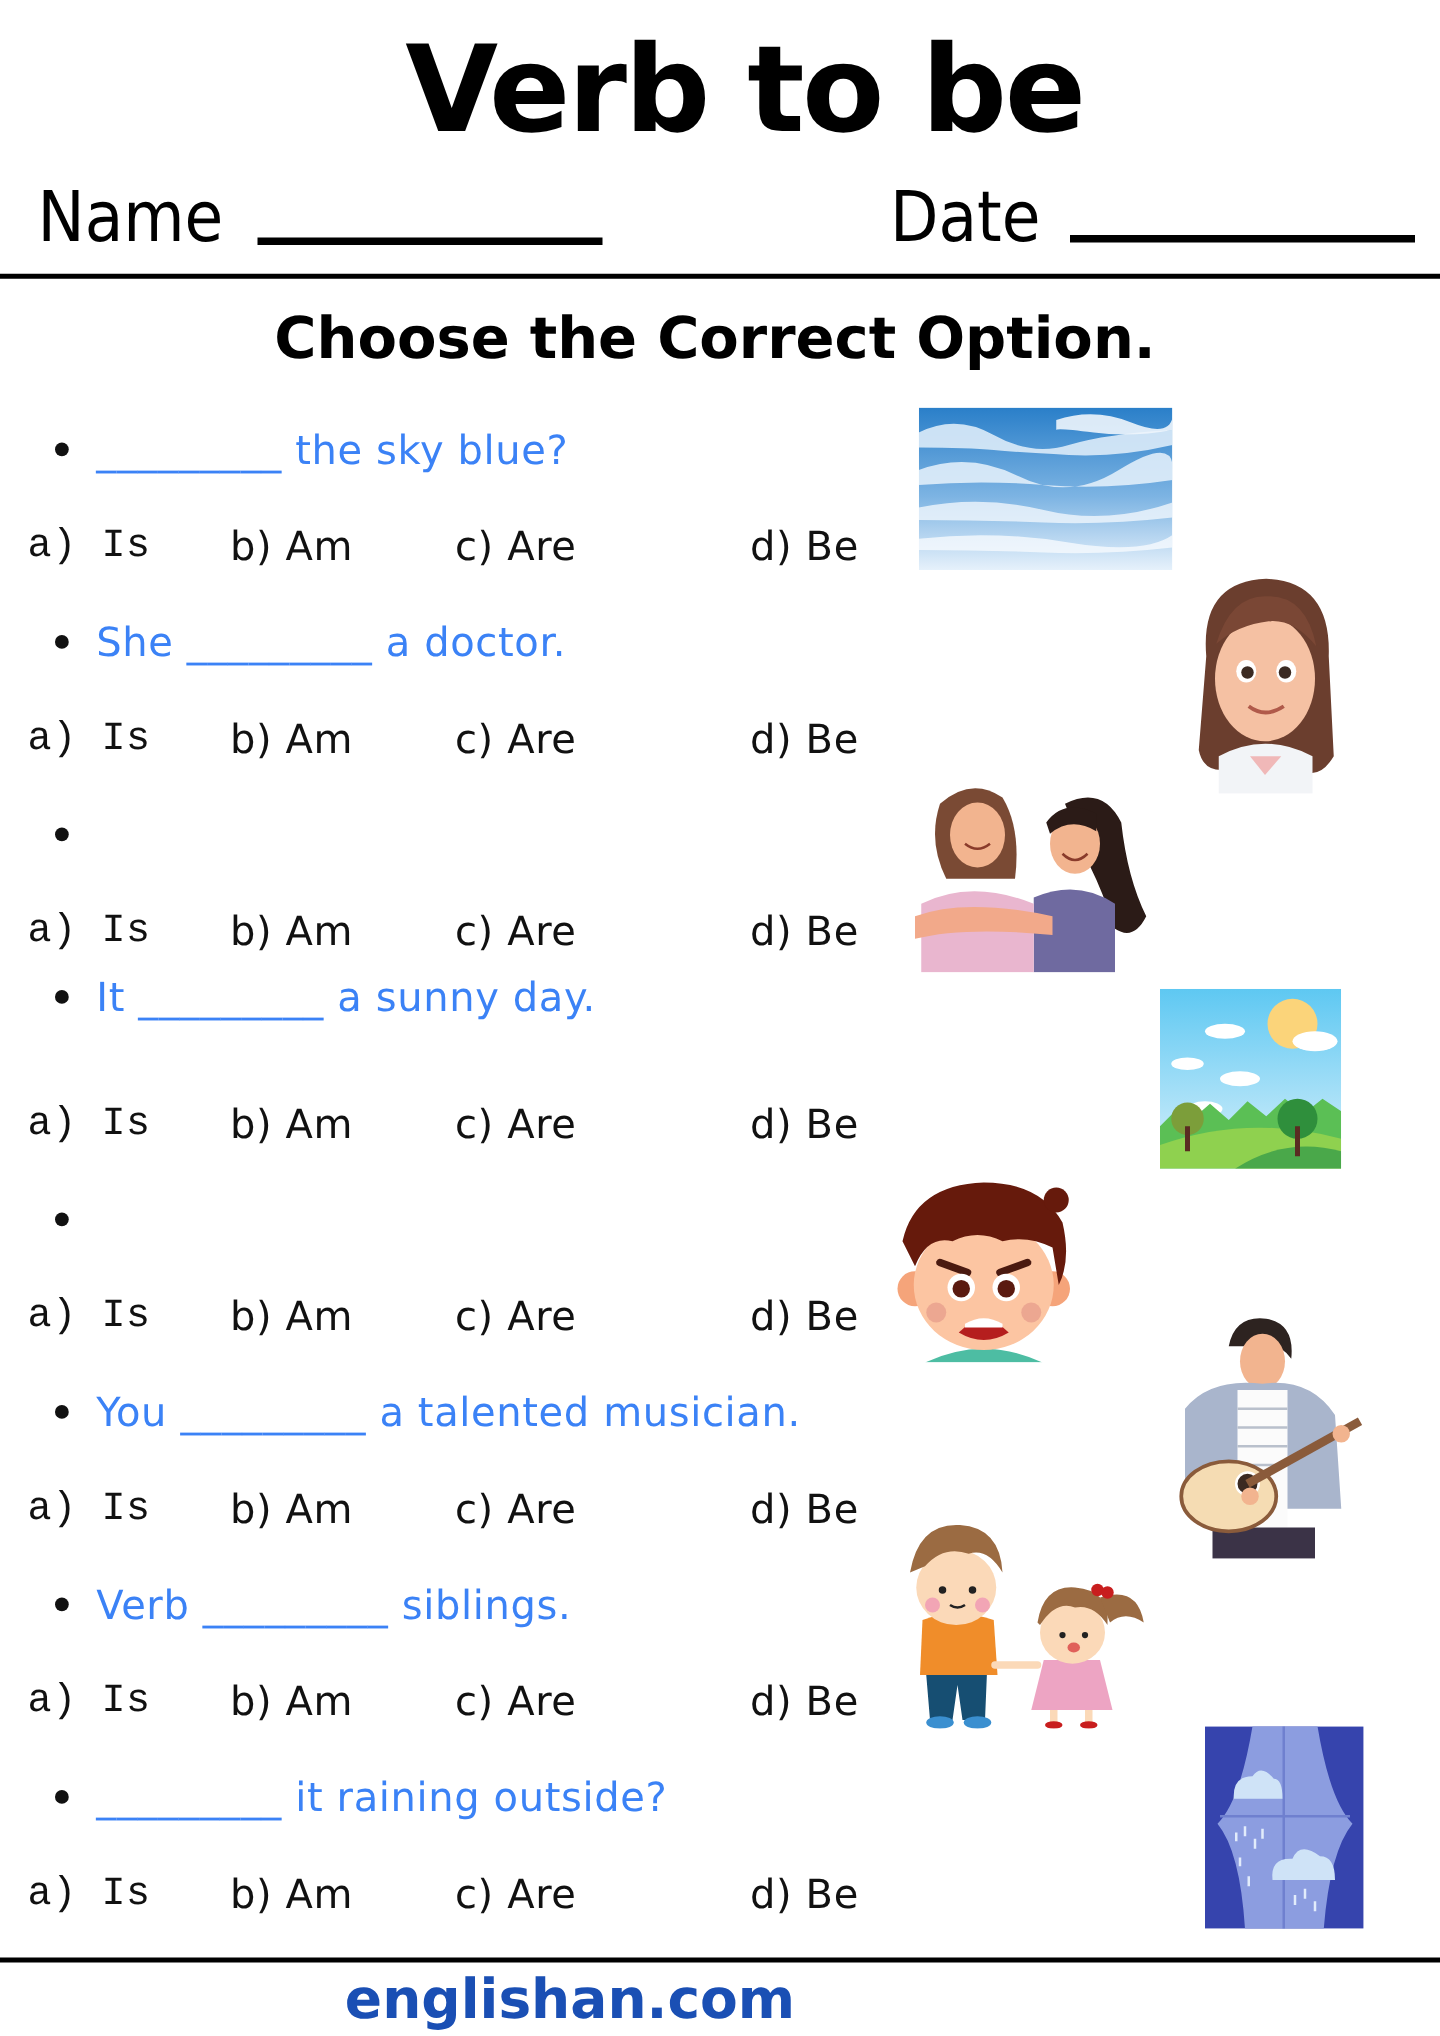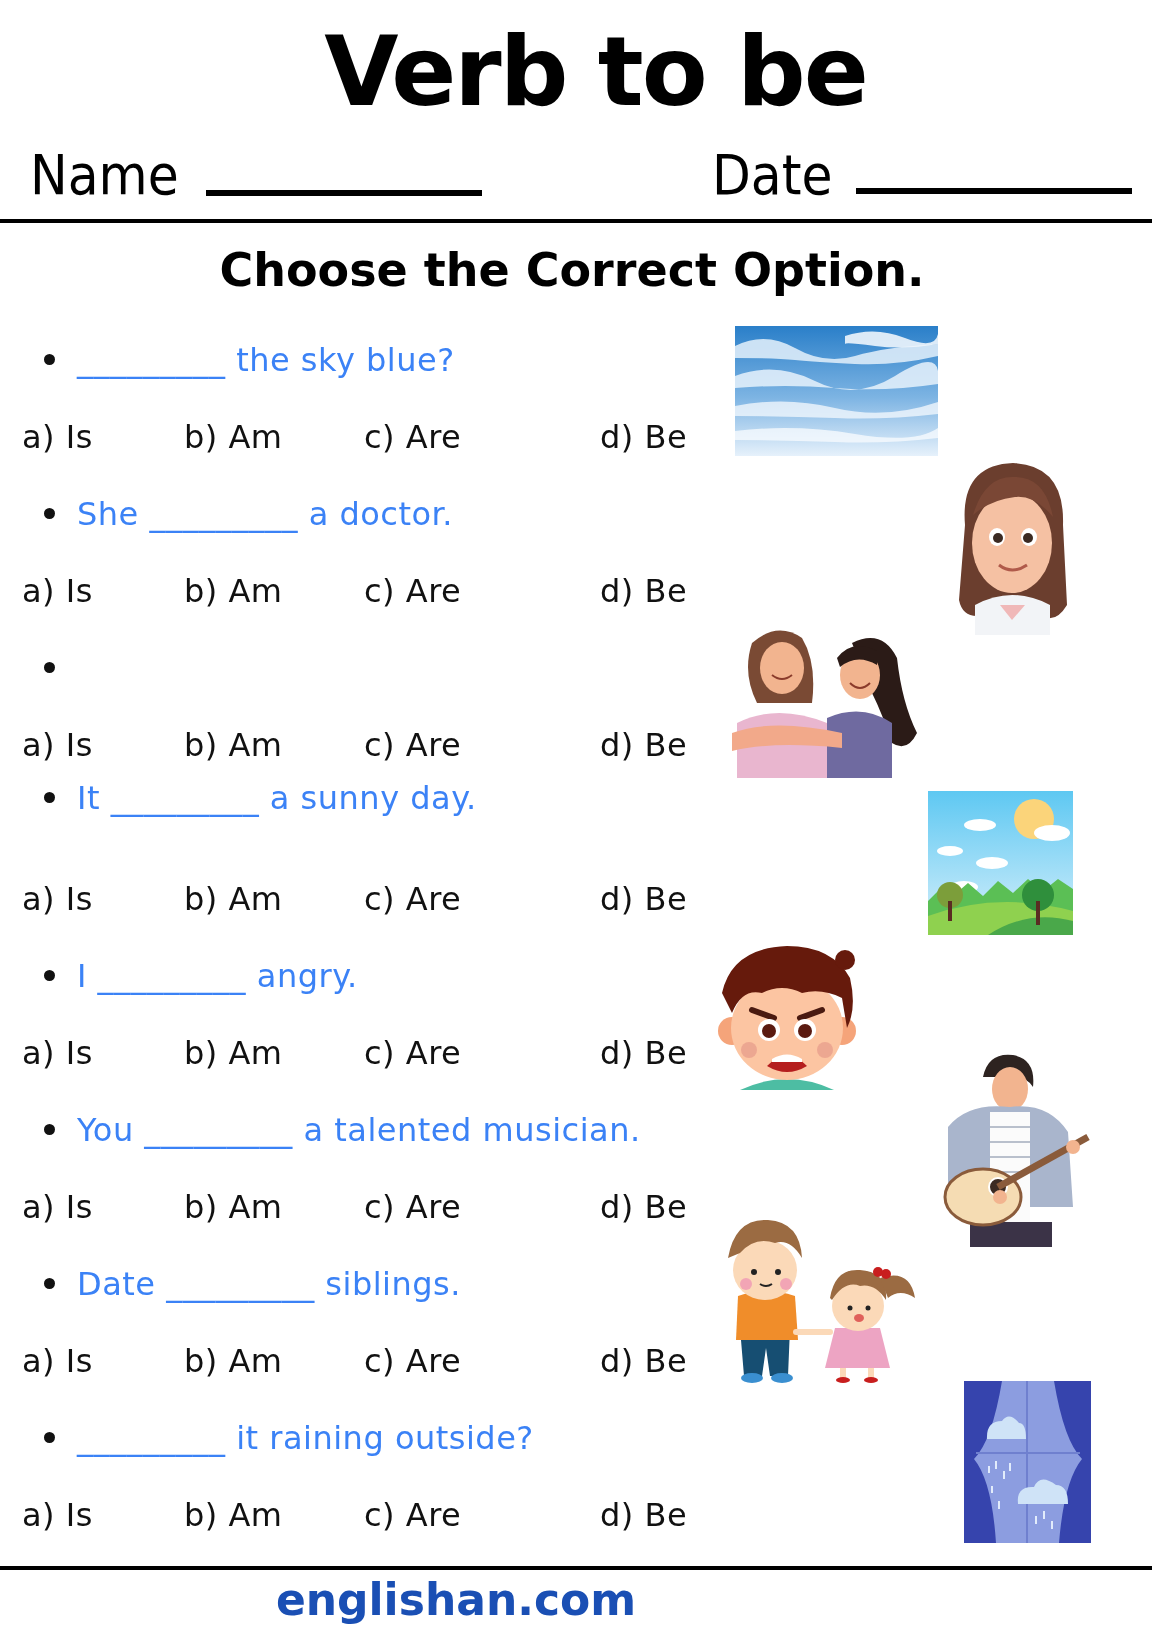--- a/index.html
+++ b/index.html
@@ -37,21 +37,21 @@
   }
   .question .bullet {
     display: inline-block; width: 11px; height: 11px; border-radius: 50%; background: #111;
     vertical-align: middle; margin-right: 22px; position: relative; top: -3px;
   }
   .options { position: absolute; left: 0; width: 700px; height: 40px; }
   .opt {
     position: absolute; top: 0; font-family: "DejaVu Sans", sans-serif; font-size: 32px;
     color: #111; line-height: 40px; letter-spacing: 0.5px; white-space: nowrap;
   }
-  .opt.a { left: 22px; } .opt.b { left: 184px; } .opt.c { left: 364px; } .opt.d { left: 600px; }
+  .opt.a { left: 22px; font-family: Liberation Mono, monospace; } .opt.b { left: 184px; } .opt.c { left: 364px; } .opt.d { left: 600px; }
 
   .pic { position: absolute; overflow: hidden; }
 
   .footer {
     position: absolute; left: 0; top: 1572px; width: 912px; text-align: center;
     font-family: "DejaVu Sans", sans-serif; font-weight: bold; font-size: 44px;
     color: #1a4fb4; line-height: 56px;
   }
 </style>
 </head>
@@ -102,41 +102,41 @@
   <span class="bullet"></span><span>It _________ a sunny day.</span>
 </div>
 <div class="options" style="top:879px;">
   <span class="opt a">a) Is</span>
   <span class="opt b">b) Am</span>
   <span class="opt c">c) Are</span>
   <span class="opt d">d) Be</span>
 </div>
 
 <div class="question" style="top:956px;">
-  <span class="bullet"></span><span>I _________ angry.</span>
+  <span class="bullet"></span>
 </div>
 <div class="options" style="top:1033px;">
   <span class="opt a">a) Is</span>
   <span class="opt b">b) Am</span>
   <span class="opt c">c) Are</span>
   <span class="opt d">d) Be</span>
 </div>
 
 <div class="question" style="top:1110px;">
   <span class="bullet"></span><span>You _________ a talented musician.</span>
 </div>
 <div class="options" style="top:1187px;">
   <span class="opt a">a) Is</span>
   <span class="opt b">b) Am</span>
   <span class="opt c">c) Are</span>
   <span class="opt d">d) Be</span>
 </div>
 
 <div class="question" style="top:1264px;">
-  <span class="bullet"></span><span>Date _________ siblings.</span>
+  <span class="bullet"></span><span>Verb _________ siblings.</span>
 </div>
 <div class="options" style="top:1341px;">
   <span class="opt a">a) Is</span>
   <span class="opt b">b) Am</span>
   <span class="opt c">c) Are</span>
   <span class="opt d">d) Be</span>
 </div>
 
 <div class="question" style="top:1418px;">
   <span class="bullet"></span><span>_________ it raining outside?</span>

